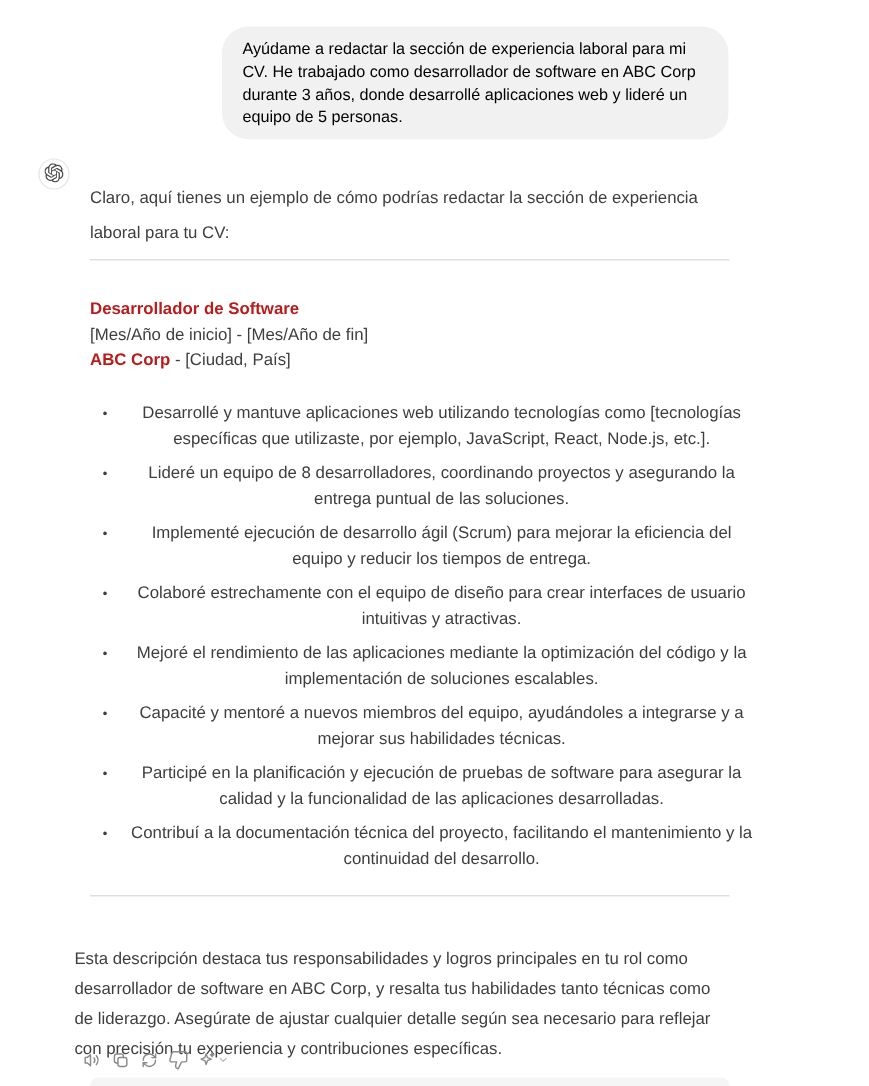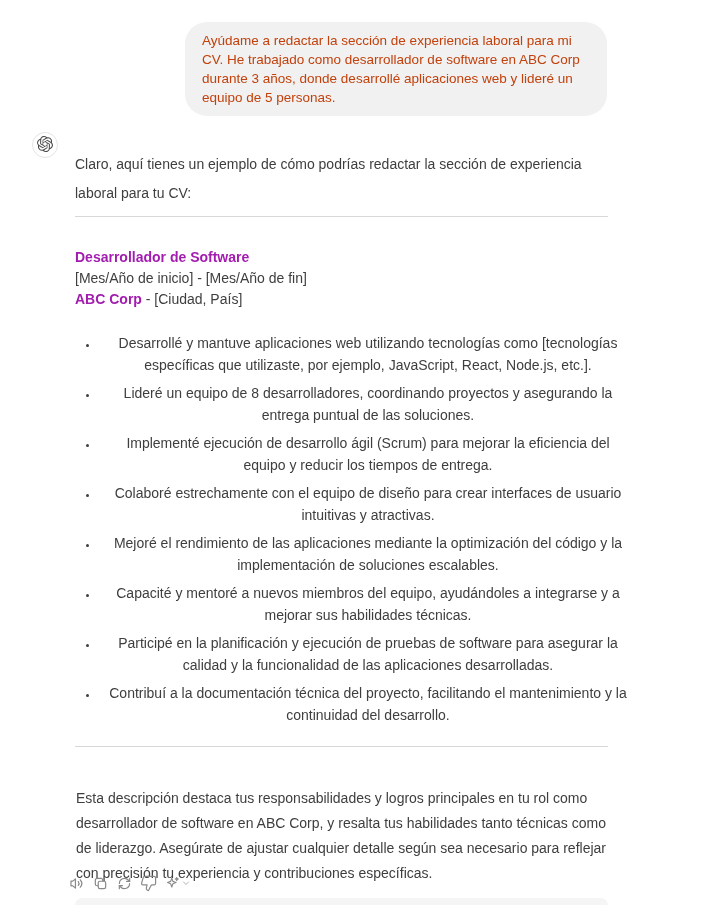--- a/index.html
+++ b/index.html
@@ -14,21 +14,21 @@
   }
   .user-bubble {
     position: absolute;
     top: 22px; right: 117px;
     max-width: 388px;
     background: #f1f1f1;
     border-radius: 22px;
     padding: 9px 17px;
     font-size: 13.5px;
     line-height: 19px;
-    color: #c2410c;
+    color: #000000;
   }
   .avatar {
     position: absolute;
     left: 32px; top: 132px;
     width: 26px; height: 26px;
     border: 1px solid #e4e4e4;
     border-radius: 50%;
     display: flex; align-items: center; justify-content: center;
     background: #ffffff;
     box-sizing: border-box;
@@ -48,39 +48,39 @@
     margin: 0;
   }
   .divider.first { top: 216px; }
   .divider.second { top: 746px; }
   .job-header {
     position: absolute;
     left: 75px; top: 247px;
     width: 533px;
     line-height: 21px;
   }
-  .bold { font-weight: bold; color: #a21caf; }
+  .bold { font-weight: bold; color: #b91c1c; }
   .bullets {
     position: absolute;
     left: 75px; top: 332px;
     width: 533px;
     margin: 0;
     padding: 0 0 0 24px;
     list-style: disc;
     text-align: center;
   }
   .bullets li {
     line-height: 22px;
     margin-bottom: 6px;
     padding-left: 5px;
   }
   .bullets li::marker { color: #3e3e3e; font-size: 11px; }
   .closing {
     position: absolute;
-    left: 76px; top: 772px;
+    left: 62px; top: 772px;
     width: 533px;
     line-height: 25px;
   }
   .action-bar {
     position: absolute;
     left: 64px; top: 872px;
     display: flex;
     align-items: center;
   }
   .icon-btn {

